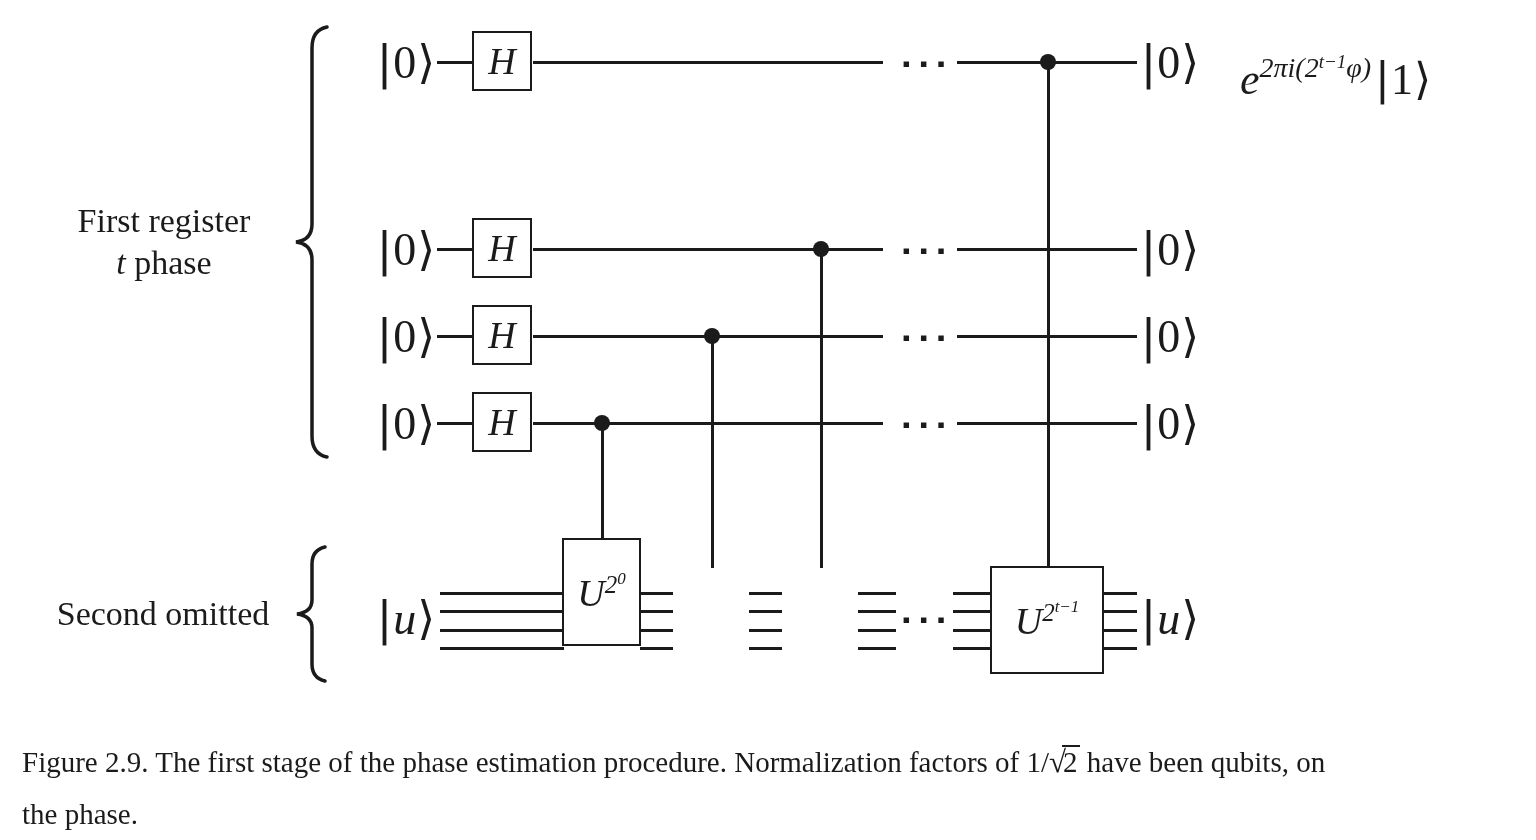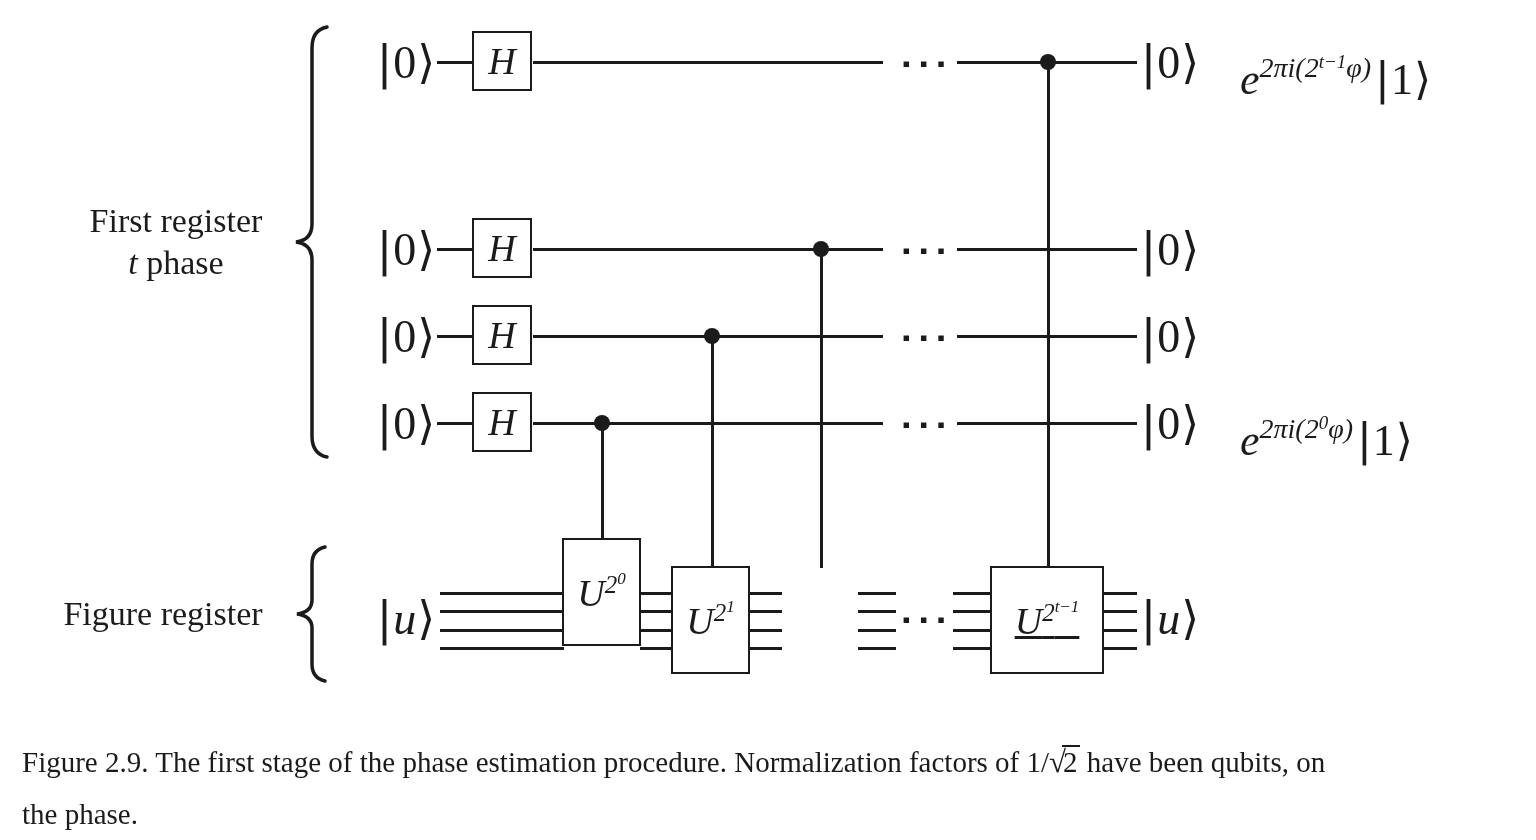--- a/index.html
+++ b/index.html
@@ -51,25 +51,25 @@
 </head>
 <body>
 
 <div id="canvas">
 
   <svg class="brace-layer" width="1536" height="840" viewBox="0 0 1536 840">
     <path d="M 327 27 Q 312 30 312 48 L 312 224 Q 312 240 296 242 Q 312 244 312 260 L 312 436 Q 312 454 327 457" fill="none" stroke="#1b1b1b" stroke-width="3.5" stroke-linecap="round"></path>
     <path d="M 325 547 Q 312 550 312 564 L 312 600 Q 312 612 297 614 Q 312 616 312 628 L 312 664 Q 312 678 325 681" fill="none" stroke="#1b1b1b" stroke-width="3.5" stroke-linecap="round"></path>
   </svg>
 
-  <div class="reg-label" style="left:40px;top:200px;width:272px;">
+  <div class="reg-label" style="left:28px;top:200px;width:272px;">
     <div>First register</div>
     <div><span class="it">t</span><span> phase</span></div>
   </div>
-  <div class="reg-label" style="left:18px;top:593px;width:290px;">Figure register</div>
+  <div class="reg-label" style="left:18px;top:593px;width:290px;">Second omitted</div>
 
   <div class="ket-label" style="left:377px;top:32px;">
       <span class="bar">|</span>
       <span class="kchar">0</span>
       <span class="angle">⟩</span>
     </div>
   <div class="wire" style="left:437px;top:61px;width:36px;"></div>
   <div class="gatebox" style="left:472px;top:31px;width:56px;height:56px;">
       <span class="h-lbl">H</span>
     </div>
@@ -137,21 +137,20 @@
   <div class="wire" style="left:533px;top:422px;width:350px;"></div>
   <div class="dots" style="left:898px;top:401px;">⋯</div>
   <div class="wire" style="left:957px;top:422px;width:180px;"></div>
   <div class="vline" style="left:601px;top:423px;height:145px;"></div>
   <div class="cdot" style="left:594px;top:415px;"></div>
   <div class="ket-label" style="left:1141px;top:393px;">
       <span class="bar">|</span>
       <span class="kchar">0</span>
       <span class="angle">⟩</span>
     </div>
-  <div class="output" style="left:1240px;top:389px;"><span class="mi">e</span><span class="s1"><span>2πi(2</span><span class="s2">0</span><span>φ)</span></span><span class="ket-inline"><span class="bar">|</span><span class="kchar">1</span><span class="angle">⟩</span></span></div>
 
   <div class="ket-label" style="left:377px;top:588px;">
       <span class="bar">|</span>
       <span class="kchar it">u</span>
       <span class="angle">⟩</span>
     </div>
 
   <div class="wire" style="left:440px;top:592px;width:124px;"></div>
   <div class="wire" style="left:440px;top:610px;width:124px;"></div>
   <div class="wire" style="left:440px;top:629px;width:124px;"></div>
@@ -180,24 +179,21 @@
   <div class="wire" style="left:953px;top:647px;width:39px;"></div>
 
   <div class="wire" style="left:1103px;top:592px;width:34px;"></div>
   <div class="wire" style="left:1103px;top:610px;width:34px;"></div>
   <div class="wire" style="left:1103px;top:629px;width:34px;"></div>
   <div class="wire" style="left:1103px;top:647px;width:34px;"></div>
 
   <div class="gatebox" style="left:562px;top:538px;width:75px;height:104px;">
       <span class="u-lbl"><span>U</span><span class="s1"><span>2</span><span class="s2">0</span></span></span>
     </div>
-  <div class="gatebox" style="left:671px;top:566px;width:75px;height:104px;">
-      <span class="u-lbl"><span>U</span><span class="s1"><span>2</span><span class="s2">1</span></span></span>
-    </div>
-  <div class="gatebox" style="left:990px;top:566px;width:110px;height:104px;text-decoration:underline;">
+  <div class="gatebox" style="left:990px;top:566px;width:110px;height:104px;">
       <span class="u-lbl"><span>U</span><span class="s1"><span>2</span><span class="s2">t−1</span></span></span>
     </div>
 
   <div class="ket-label" style="left:1141px;top:588px;">
       <span class="bar">|</span>
       <span class="kchar it">u</span>
       <span class="angle">⟩</span>
     </div>
 
   <div class="caption-line" style="left:22px;top:742px;"><span>Figure 2.9. The first stage of the phase estimation procedure. Normalization factors of </span><span>1/</span><span class="radical">√</span><span class="radicand">2</span><span> have been qubits, on</span></div>

